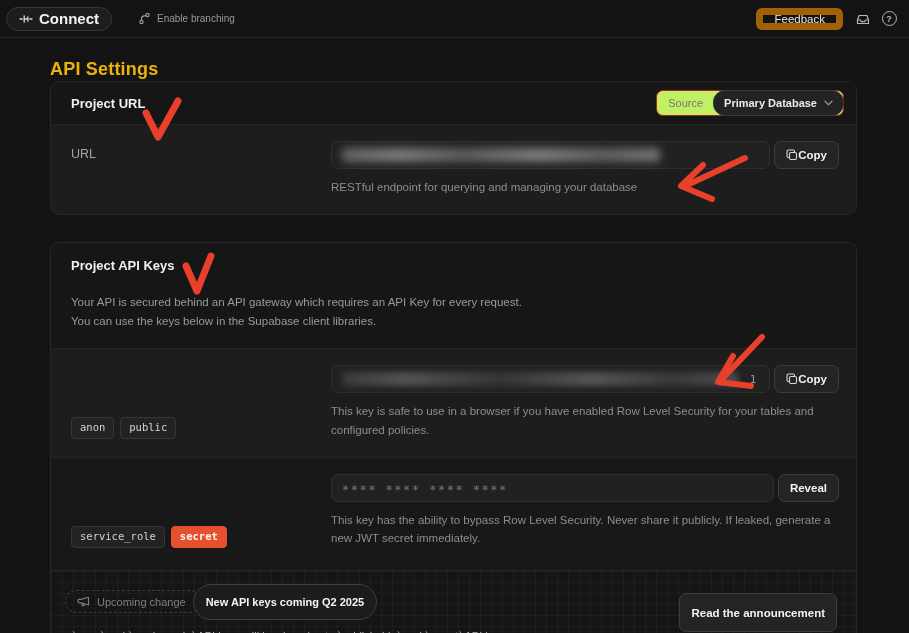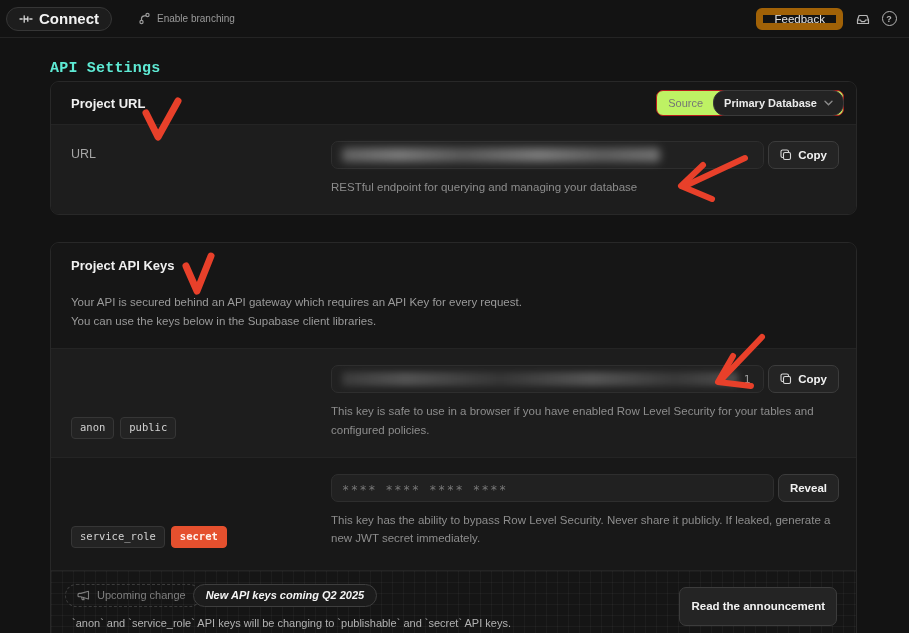--- a/index.html
+++ b/index.html
@@ -34,21 +34,21 @@
   .icon-btn { background:none; border:none; color:#b5b5b5; cursor:pointer;
     display:flex; align-items:center; justify-content:center; width:28px; height:28px; }
   .help-circle {
     width:15px; height:15px; border:1.2px solid #b5b5b5; border-radius:50%;
     display:flex; align-items:center; justify-content:center;
     font-size:9px; color:#b5b5b5; font-weight:700;
   }
   svg.ic { display:block; }
   
   .main { position:absolute; left:50px; top:38px; width:807px; }
-  h1.page-title { margin-top:19px; font-size:15px; line-height:24px; font-weight:600; color:#5eead4; letter-spacing:.2px;font-family:Liberation Mono, monospace; }
+  h1.page-title { margin-top:19px; font-size:18px; line-height:24px; font-weight:600; color:#eab308; letter-spacing:.2px; }
   .card {
     border:1px solid #282828; border-radius:9px; background:#161616; overflow:hidden;
   }
   .card-url { }
   .card-keys { margin-top:27px; }
   .card-header {
     height:42px; display:flex; align-items:center; justify-content:space-between;
     padding:0 12px 0 20px; background:#161616;
   }
   h2.card-title { font-size:13px; font-weight:700; color:#f0f0f0; }
@@ -69,21 +69,21 @@
     display:flex; padding:16px 19px 18px 20px; border-top:1px solid #242424;
   }
   .row-label { width:260px; flex:none; padding-top:6px; color:#a6a6a6; font-size:12.5px; }
   .row-content { width:508px; flex:none; }
   .field-line { display:flex; gap:4px; }
   .field {
     position:relative; flex:1; height:28px; display:flex; align-items:center;
     padding:0 10px; background:#212121; border:1px solid #2e2e2e; border-radius:7px;
   }
   .btn {
-    height:28px; display:flex; align-items:center; gap:6px; padding:0 11px;
+    height:28px; display:flex; align-items:center; gap:0; padding:0 11px;
     background:#242424; border:1px solid #3c3c3c; border-radius:7px;
     color:#f2f2f2; font-size:11.5px; font-weight:700; cursor:pointer; white-space:nowrap;
   }
   .desc { margin-top:9px; width:500px; color:#8d8d8d; font-size:11.5px; line-height:1.6; }
   .blur-bar { height:14px; border-radius:3px; filter:blur(4px); }
   .url-blur {
     width:318px; opacity:.75;
     background:linear-gradient(90deg,#777 0%,#9a9a9a 18%,#6f6f6f 38%,#9c9c9c 62%,#747474 82%,#8f8f8f 100%);
   }
   .key-blur {
@@ -114,23 +114,23 @@
     padding:13px 19px 12px 14px;
     display:flex; justify-content:space-between;
   }
   .upcoming-group { display:flex; align-items:center; }
   .upcoming-pill {
     display:inline-flex; align-items:center; gap:7px; height:23px;
     border:1px dashed #3c3c3c; border-radius:999px; padding:0 14px 0 11px;
     color:#7f7f7f; font-size:11px;
   }
   .announce-pill {
-    display:inline-flex; align-items:center; height:23px; margin-left:-8px;
+    display:inline-flex; align-items:center; height:36px; margin-left:-8px;
     border:1px solid #3e3e3e; background:#1c1c1c; border-radius:999px;
-    padding:0 12px; color:#f5f5f5; font-size:11px; font-weight:700; white-space:nowrap;font-style:italic;
+    padding:0 12px; color:#f5f5f5; font-size:11px; font-weight:700; white-space:nowrap;
   }
   .footer-desc { margin:10px 0 0 7px; color:#b2b2b2; font-size:11px; }
   .read-btn { align-self:center; height:39px; }
   
   .annotations { position:absolute; inset:0; pointer-events:none; }
 </style>
 </head>
 <body>
 
 <div class="screen">

